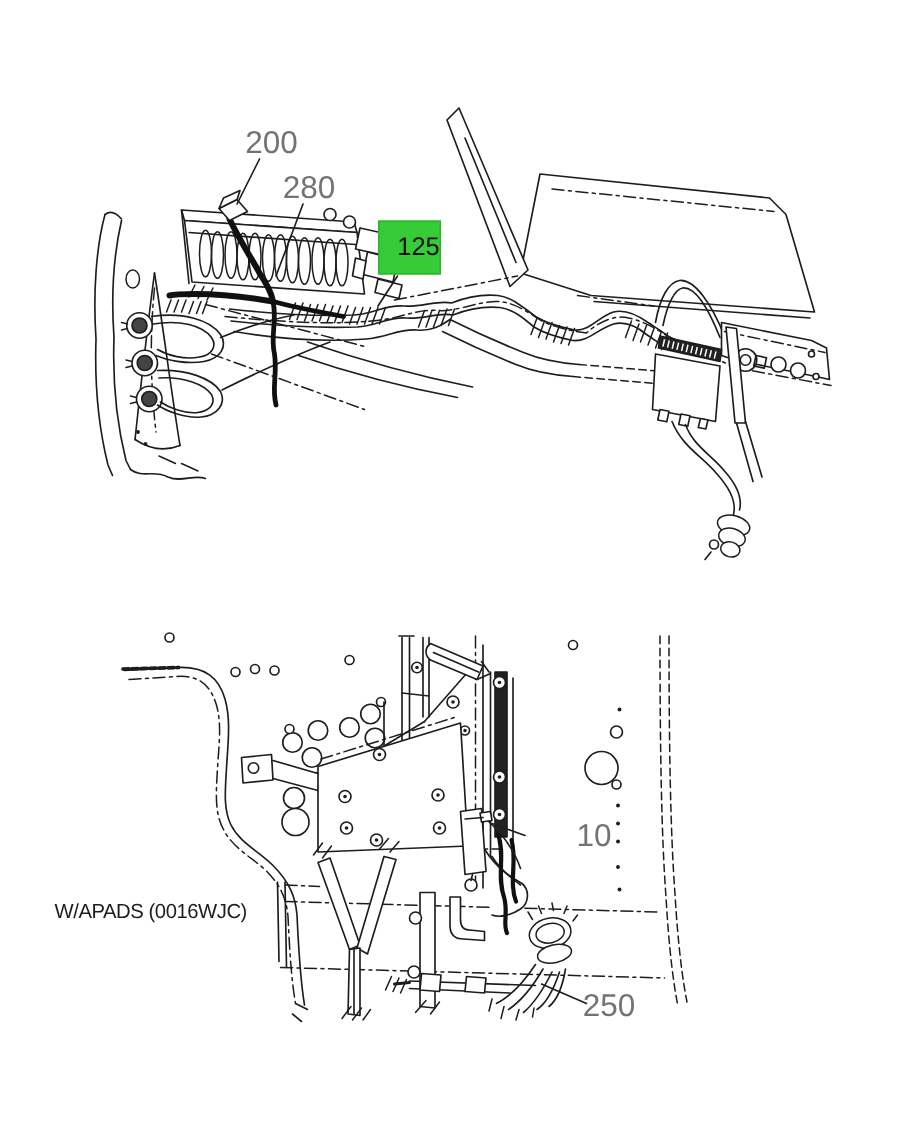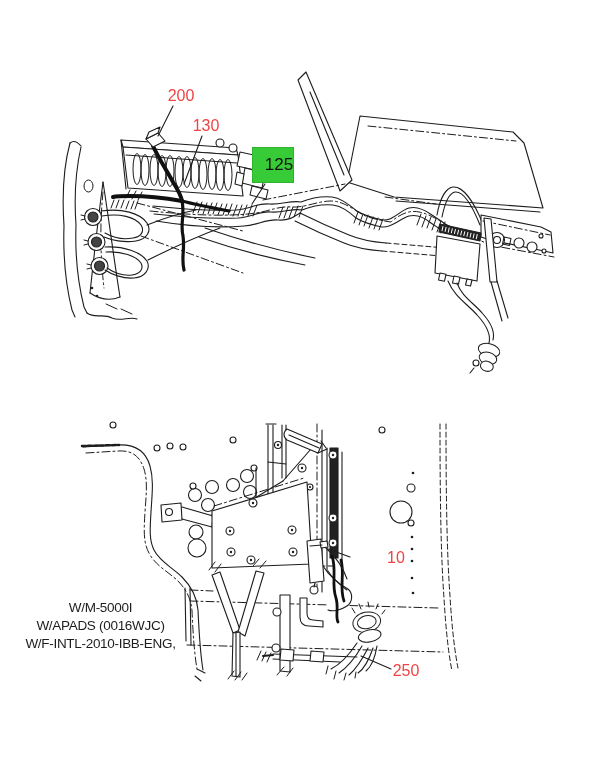--- a/index.html
+++ b/index.html
@@ -21,21 +21,21 @@
   svg .b28{stroke:#101010;stroke-width:2.8;}
   svg .b24{stroke:#101010;stroke-width:2.4;}
   svg .w2{stroke-width:2;}
   svg .dot{fill:#1d1d1d;stroke:none;}
   svg .teeth{stroke:#ffffff;stroke-width:5;stroke-dasharray:1 2.2;stroke-linecap:butt;}
   svg .startdash{stroke-width:2.5;stroke-dasharray:4 2;}
   svg .efw{fill:#ffffff;}
 
   .callout{
     position:absolute;width:48px;height:18px;
-    font-size:16px;color:#ef4444;text-align:center;line-height:18px;
+    font-size:21px;color:#737373;text-align:center;line-height:18px;
     cursor:pointer;user-select:none;
   }
   .callout-box{
     position:absolute;left:252px;top:147px;width:42px;height:36px;
     background:#37cc37;border:1px solid #2db32d;box-sizing:border-box;
     display:flex;align-items:center;justify-content:center;
     font-size:17px;color:#111111;cursor:pointer;user-select:none;padding-left:12px;
   }
   .note{
     position:absolute;left:18px;top:599px;width:165px;
@@ -361,27 +361,25 @@
       <path class="hb" d="M328,666 L326,674 M336,671 L334,679 M346,673 L344,680 M356,672 L355,678"></path>
     </g>
 
     <path d="M350,557 L328,549"></path>
     <path d="M391,669 L361,656"></path>
   </g>
 </svg>
 
 <div class="callout" style="left:157px;top:87px;">200</div>
 
-<div class="callout" style="left:182px;top:117px;">130</div>
+<div class="callout" style="left:182px;top:117px;">280</div>
 
 <div class="callout-box">125</div>
 
 <div class="callout" style="left:339px;top:549px;margin-left:33px;">10</div>
 
 <div class="callout" style="left:382px;top:662px;">250</div>
 
 <div class="note">
-  <div>W/M-5000I</div>
   <div>W/APADS (0016WJC)</div>
-  <div>W/F-INTL-2010-IBB-ENG,</div>
 </div>
 
 </div>
 
 </body></html>

